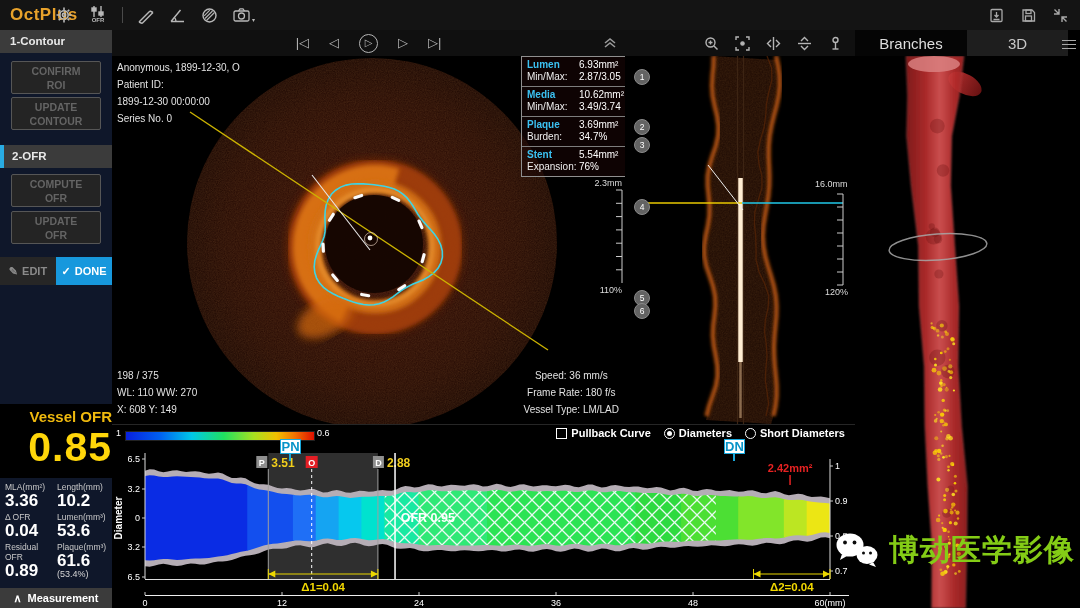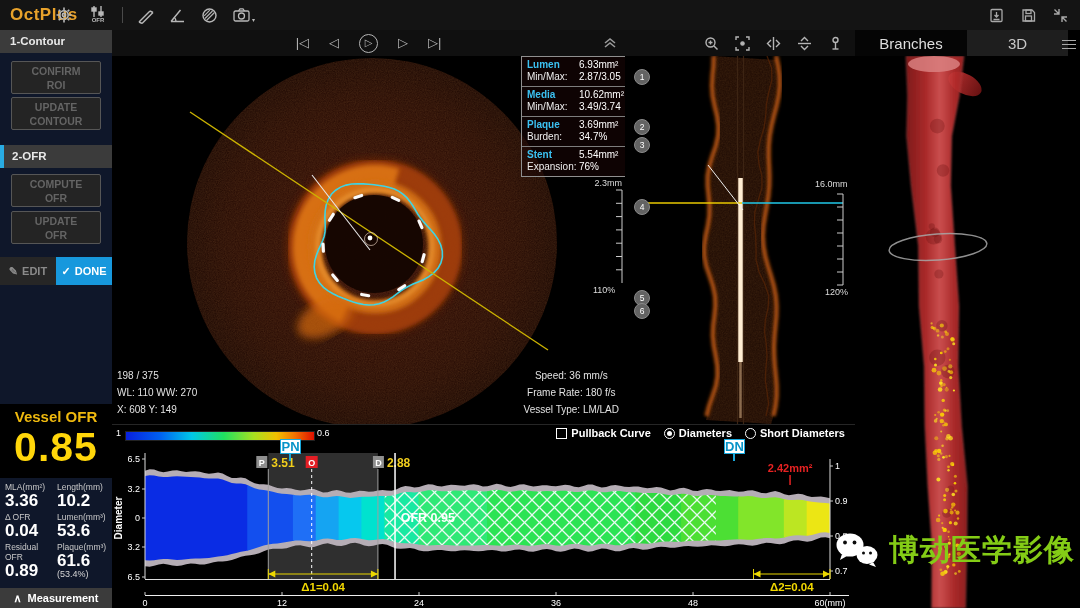--- a/index.html
+++ b/index.html
@@ -19,21 +19,21 @@
   .side-header{left:0;width:112px;height:23px;background:#3b3b3b;color:#e9e9e9;font-size:11.5px;font-weight:bold;
                line-height:23px;padding-left:10px;box-sizing:border-box;}
   .side-header.active{border-left:4px solid #29abe2;padding-left:8px;}
   .sbtn{left:11px;width:90px;height:33px;background:#242424;border:1px solid #565656;color:#646464;
         font-size:10.5px;font-weight:bold;text-align:center;white-space:pre-line;line-height:14px;
         display:flex;align-items:center;justify-content:center;border-radius:2px;cursor:default;}
   #edit-btn{left:0;width:56px;height:28px;background:#262626;color:#8a8a8a;font-size:11px;font-weight:bold;
             display:flex;align-items:center;justify-content:center;gap:4px;}
   #done-btn{left:56px;width:56px;height:28px;background:#1798dd;color:#fff;font-size:11px;font-weight:bold;
             display:flex;align-items:center;justify-content:center;gap:4px;cursor:pointer;}
-  #vessel-ofr{left:0;top:374px;width:112px;height:74px;background:#000;text-align:center;}
+  #vessel-ofr{left:0;top:374px;width:112px;height:74px;background:#000;text-align:right;}
   #vofr-label{font-size:15px;font-weight:bold;color:#efb90e;margin-top:4px;}
   #vofr-value{font-size:41px;font-weight:bold;color:#ffd60a;line-height:44px;letter-spacing:1px;}
   #metrics-grid{left:0;top:450px;width:112px;height:108px;display:grid;grid-template-columns:52px 60px;
                 padding:2px 0 16px 5px;box-sizing:border-box;row-gap:3px;}
   .mlabel{font-size:8.5px;color:#c9c9c9;}
   .mvalue{font-size:17px;font-weight:bold;color:#fff;line-height:17px;}
   .msub{font-size:9px;color:#d5d5d5;}
   #meas-footer{left:0;top:558px;width:112px;height:20px;background:#3b3b3b;color:#fff;font-size:11px;font-weight:bold;
                display:flex;align-items:center;justify-content:center;gap:6px;cursor:pointer;}
   
@@ -308,20 +308,26 @@
             <line x1="510" y1="134" x2="510" y2="227" stroke="#ccc" stroke-width="1"></line>
             <line x1="504" y1="134" x2="510" y2="134" stroke="#ccc" stroke-width="1"></line>
             <line x1="504" y1="147.3" x2="510" y2="147.3" stroke="#ccc" stroke-width="1"></line>
             <line x1="504" y1="160.60000000000002" x2="510" y2="160.60000000000002" stroke="#ccc" stroke-width="1"></line>
             <line x1="504" y1="173.90000000000003" x2="510" y2="173.90000000000003" stroke="#ccc" stroke-width="1"></line>
             <line x1="504" y1="187.20000000000005" x2="510" y2="187.20000000000005" stroke="#ccc" stroke-width="1"></line>
             <line x1="504" y1="200.50000000000006" x2="510" y2="200.50000000000006" stroke="#ccc" stroke-width="1"></line>
             <line x1="504" y1="213.80000000000007" x2="510" y2="213.80000000000007" stroke="#ccc" stroke-width="1"></line>
           </g>
       </svg>
+      <div id="patient-info" class="abs overlay-text">
+          <div>Anonymous, 1899-12-30, O</div>
+          <div>Patient ID:</div>
+          <div>1899-12-30 00:00:00</div>
+          <div>Series No. 0</div>
+        </div>
       <div id="frame-info" class="abs overlay-text">
         <div>198 / 375</div>
         <div>WL: 110  WW: 270</div>
         <div>X: 608  Y: 149</div>
       </div>
       <div id="acq-info" class="abs overlay-text">
         <div>Speed: 36 mm/s</div>
         <div>Frame Rate: 180 f/s</div>
         <div>Vessel Type: LM/LAD</div>
       </div>
@@ -361,21 +367,21 @@
               <span class="mname">Stent</span>
               <span class="mv">5.54mm²</span>
             </div>
             <div class="ml">
               <span class="msl">Expansion:</span>
               <span class="mv">76%</span>
             </div>
           </div>
         </div>
       <div class="abs ruler-label" style="left:478px;top:122px;width:32px;text-align:right;">2.3mm</div>
-      <div class="abs ruler-label" style="left:481px;top:229px;width:29px;text-align:left;">110%</div>
+      <div class="abs ruler-label" style="left:481px;top:229px;width:29px;text-align:right;">110%</div>
     </div>
   </section>
 
   <section id="long-panel" class="abs">
     <div id="long-toolbar" class="abs">
       <span class="ticon">
         <svg width="15" height="15" viewBox="0 0 15 15">
             <g stroke="#b5b5b5" stroke-width="1.4" fill="none">
           <circle cx="6.5" cy="6.5" r="4.5"></circle>
               <line x1="10" y1="10" x2="13.5" y2="13.5"></line>

